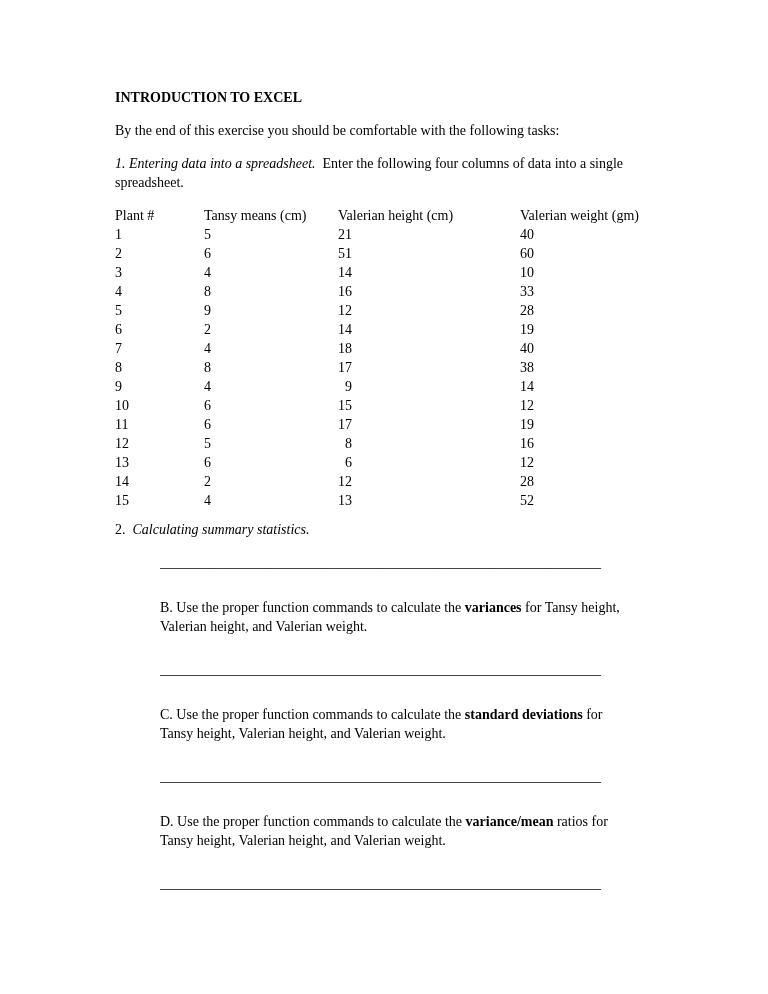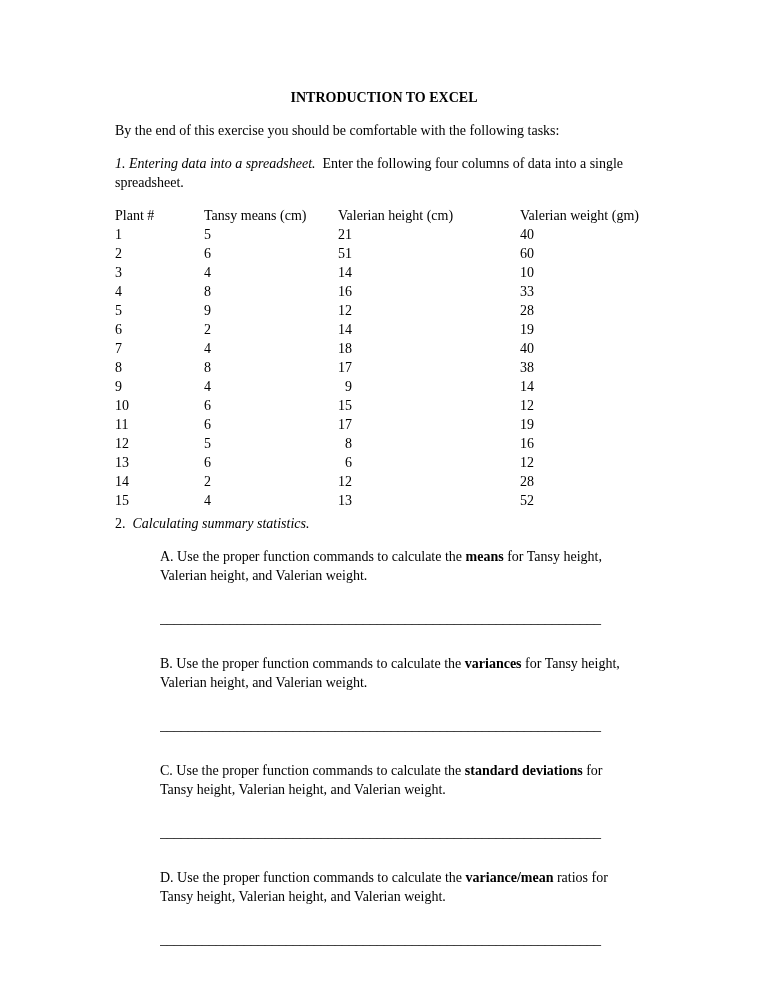--- a/index.html
+++ b/index.html
@@ -18,29 +18,28 @@
   }
   .page {
     box-sizing: border-box;
     width: 768px;
     min-height: 994px;
     padding: 88px 115px 40px 115px;
   }
   .title {
     font-weight: bold;
     margin: 0 0 14px 0;
-    text-align: center;
   }
   p.para {
     margin: 0 0 14px 0;
   }
   .italic { font-style: italic; }
   table.data-table {
     border-collapse: collapse;
-    margin: 0 0 4px 0;
+    margin: 0 0 10px 0;
   }
   table.data-table th, table.data-table td {
     font-weight: normal;
     text-align: left;
     padding: 0;
     line-height: 19px;
     white-space: pre;
     vertical-align: top;
   }
   col.c1 { width: 89px; }
@@ -177,21 +176,20 @@
           <td>13</td>
           <td>52</td>
         </tr>
       </tbody>
   </table>
 
   <p class="para section2"><span style="white-space: pre;">2.  </span><span class="italic">Calculating summary statistics.</span></p>
 
   <div class="questions">
       <div class="question">
-        <p class="qtext">A. Use the proper function commands to calculate the <b>means</b> for Tansy height, Valerian height, and Valerian weight.</p>
         <p class="answer-line">_______________________________________________________________</p>
       </div>
       <div class="question">
         <p class="qtext">B.  Use the proper function commands to calculate the <b>variances</b> for Tansy height, Valerian height, and Valerian weight.</p>
         <p class="answer-line">_______________________________________________________________</p>
       </div>
       <div class="question">
         <p class="qtext">C.  Use the proper function commands to calculate the <b>standard deviations</b> for Tansy height, Valerian height, and Valerian weight.</p>
         <p class="answer-line">_______________________________________________________________</p>
       </div>

